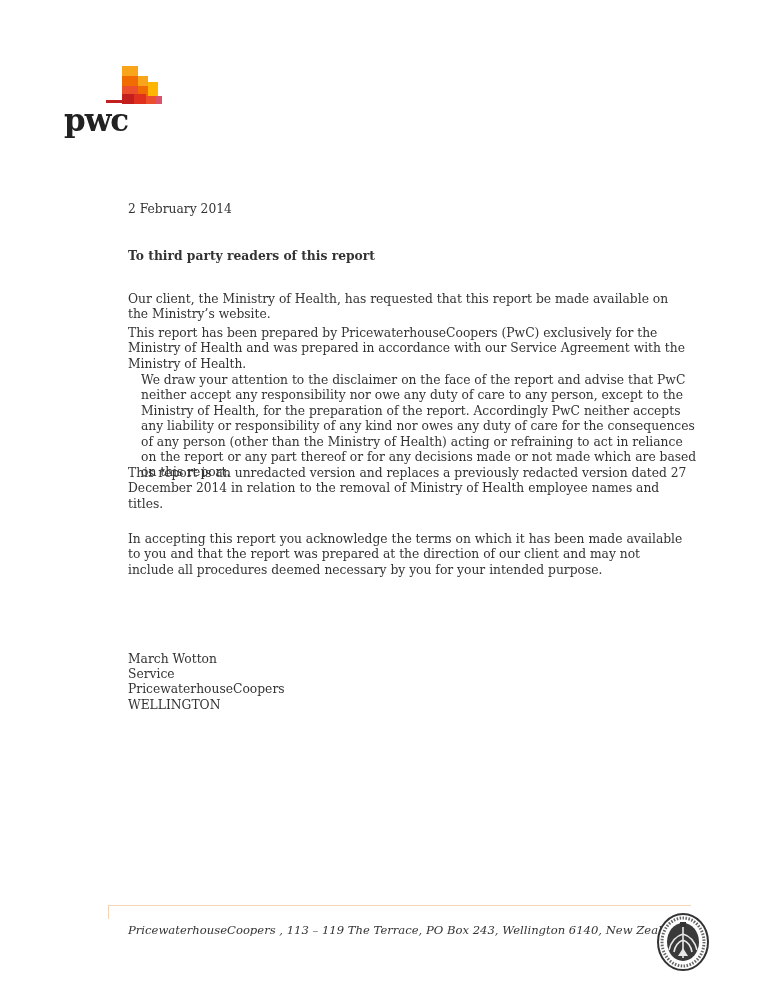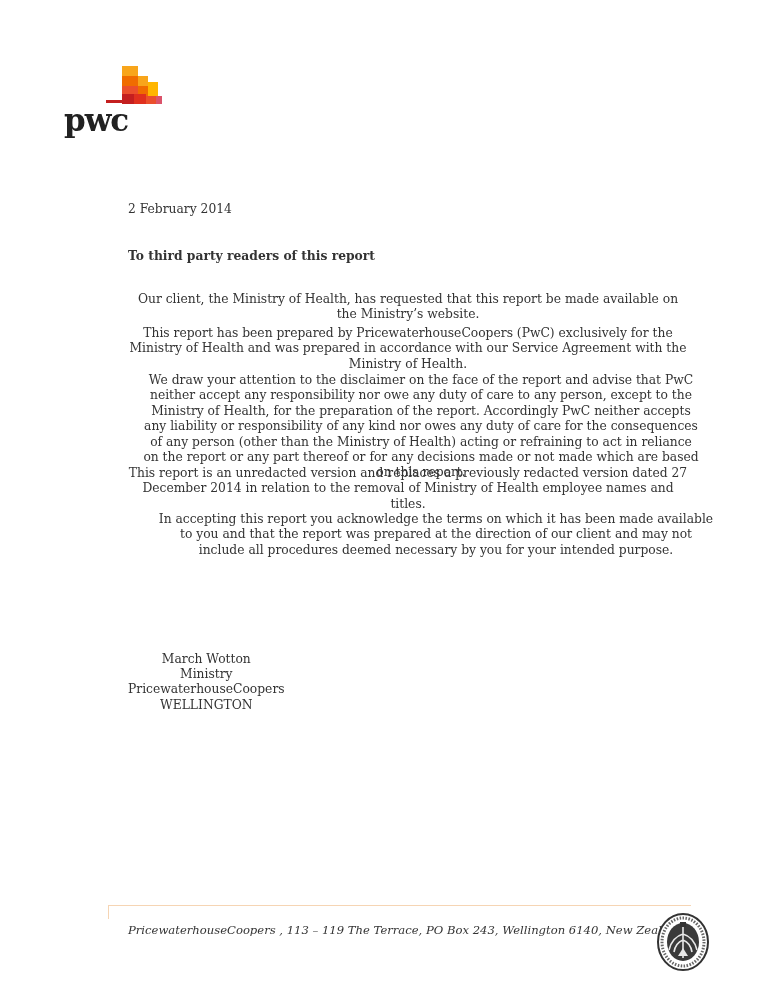--- a/index.html
+++ b/index.html
@@ -1,34 +1,34 @@
 <!DOCTYPE html>
 <html><head>
 <meta charset="utf-8">
 <style>
   html, body { margin: 0; padding: 0; background: #ffffff; }
   body { width: 768px; height: 994px; position: relative; overflow: hidden;
          font-family: "DejaVu Serif", "Liberation Serif", serif; color: #333333; }
-  .page { position: absolute; left: 0; top: 0; width: 768px; height: 994px; text-align: center; }
+  .page { position: absolute; left: 0; top: 0; width: 768px; height: 994px; }
 
   
   .logo { position: absolute; left: 60px; top: 62px; width: 110px; height: 80px; }
   .logo-mark { position: absolute; left: 0; top: 0; width: 110px; height: 46px; }
   .logo-word { position: absolute; left: 4px; top: 40px; font-family: "DejaVu Serif", serif;
                font-weight: bold; font-size: 31px; color: #222222; letter-spacing: -1px; }
 
   .content { position: absolute; left: 128px; top: 0; width: 540px; font-size: 12.3px; line-height: 15.4px; }
   .date { position: absolute; top: 202px; left: 0; }
   .heading { position: absolute; top: 248px; left: 0; font-weight: bold; }
   .para { position: absolute; left: 0; width: 560px; margin: 0; }
   .p1 { top: 292px; }
   .p2 { top: 326px; }
   .p3 { top: 373px; margin-left: 13px; }
   .p4 { top: 466px; }
-  .p5 { top: 512px; margin-left: 28px; }
+  .p5 { top: 532px; }
 
   .sig { position: absolute; top: 652px; left: 0; line-height: 15.2px; }
   .sig div { white-space: nowrap; }
 
   
   .footer-line-h { position: absolute; left: 108px; top: 905px; width: 583px; height: 1px; background: #f6d5b4; }
   .footer-line-v { position: absolute; left: 108px; top: 905px; width: 1px; height: 14px; background: #f6d5b4; }
   .footer-text { position: absolute; left: 128px; top: 923px; font-style: italic; font-size: 11.6px;
                  line-height: 15.4px; color: #333333; white-space: nowrap; }
   .seal { position: absolute; left: 656px; top: 912px; width: 54px; height: 60px; }
@@ -60,21 +60,21 @@
     <div class="date">2 February 2014</div>
     <div class="heading">To third party readers of this report</div>
     <p class="para p1">Our client, the Ministry of Health, has requested that this report be made available on the Ministry’s website.</p>
     <p class="para p2">This report has been prepared by PricewaterhouseCoopers (PwC) exclusively for the Ministry of Health and was prepared in accordance with our Service Agreement with the Ministry of Health.</p>
     <p class="para p3">We draw your attention to the disclaimer on the face of the report and advise that PwC neither accept any responsibility nor owe any duty of care to any person, except to the Ministry of Health, for the preparation of the report.  Accordingly PwC neither accepts any liability or responsibility of any kind nor owes any duty of care for the consequences of any person (other than the Ministry of Health) acting or refraining to act in reliance on the report or any part thereof or for any decisions made or not made which are based on this report.</p>
     <p class="para p4">This report is an unredacted version and replaces a previously redacted version dated 27 December 2014 in relation to the removal of Ministry of Health employee names and titles.</p>
     <p class="para p5">In accepting this report you acknowledge the terms on which it has been made available to you and that the report was prepared at the direction of our client and may not include all procedures deemed necessary by you for your intended purpose.</p>
 
     <div class="sig">
       <div>March Wotton</div>
-      <div>Ministry</div>
+      <div>Service</div>
       <div>PricewaterhouseCoopers</div>
       <div>WELLINGTON</div>
     </div>
   </div>
 
   <div class="footer-line-h"></div>
   <div class="footer-line-v"></div>
 
   <div class="footer-text">
     <div>PricewaterhouseCoopers , 113 – 119 The Terrace, PO Box 243, Wellington 6140, New Zealand</div>

